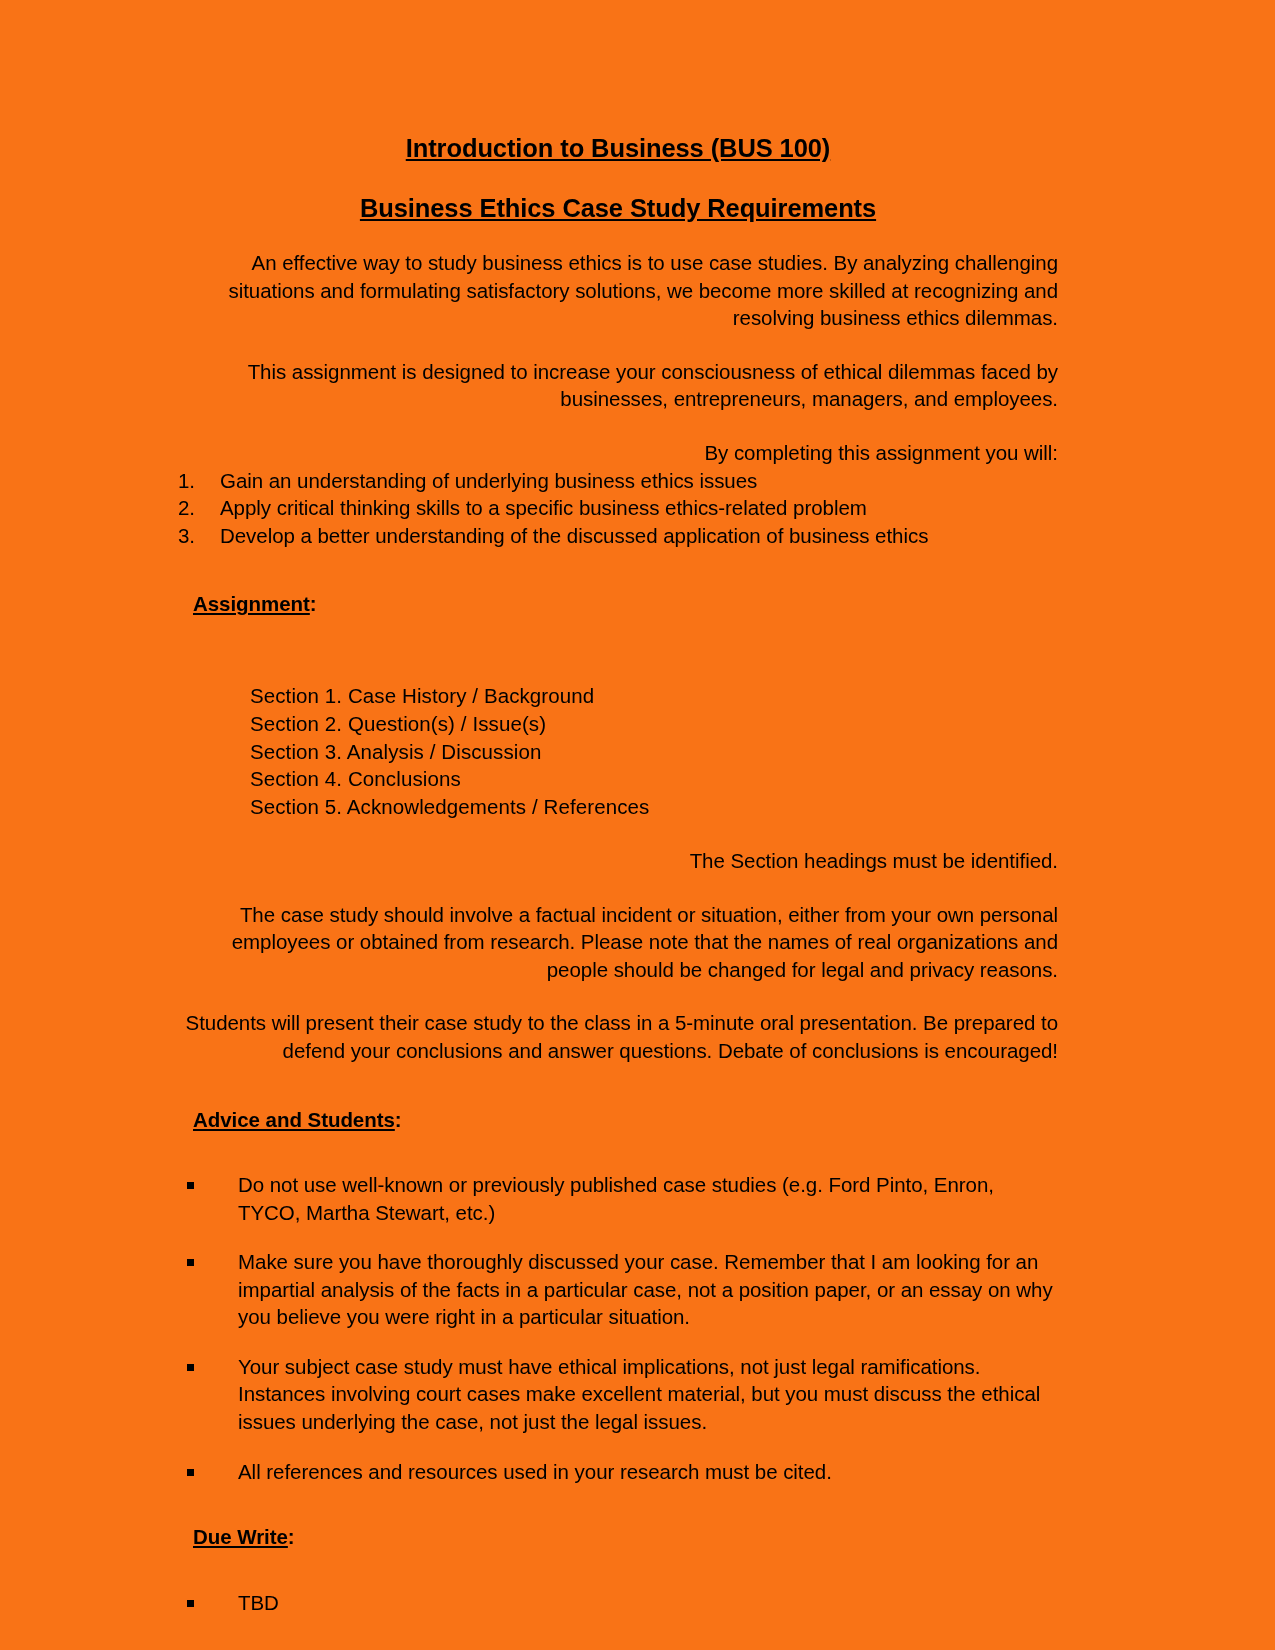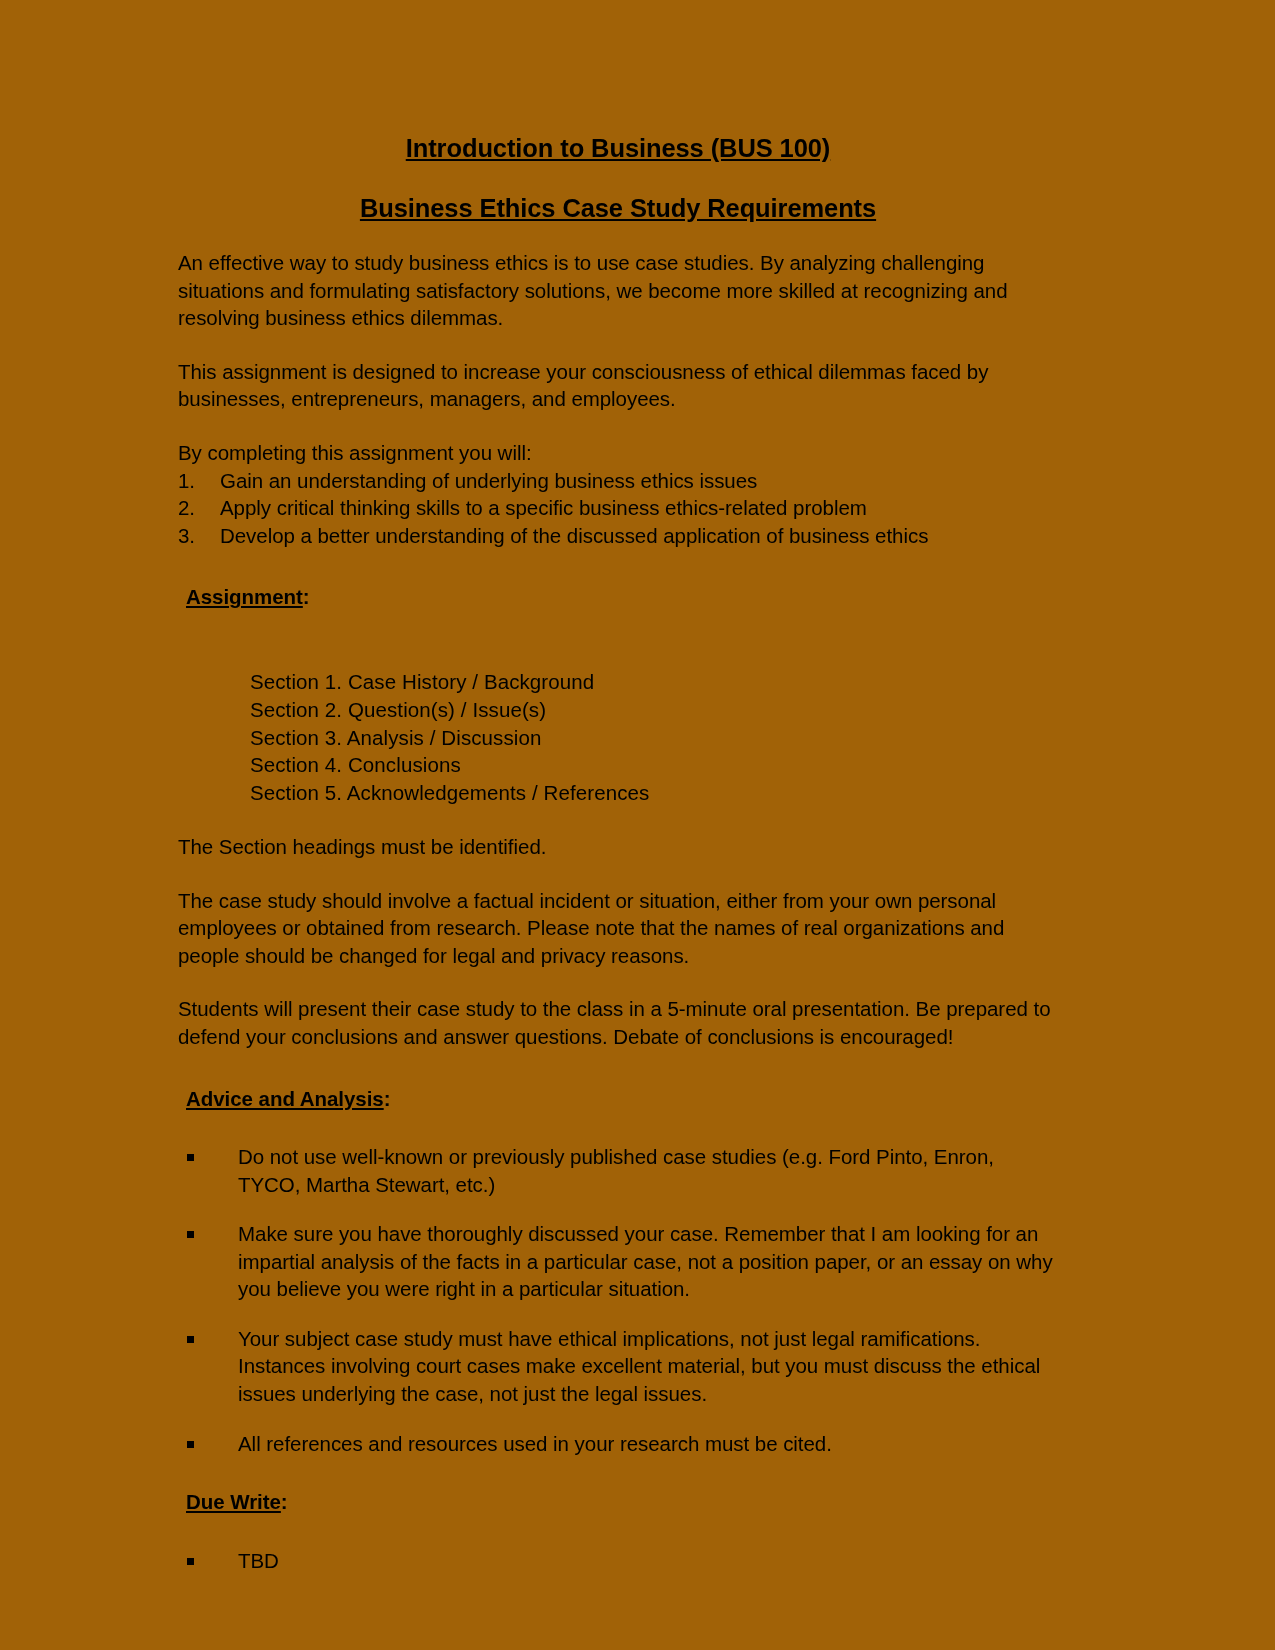--- a/index.html
+++ b/index.html
@@ -9,21 +9,21 @@
     background: #ffffff;
   }
   body {
     font-family: "Liberation Sans", sans-serif;
     color: #000000;
   }
   .page {
     position: relative;
     width: 1275px;
     height: 1650px;
-    background: #a16207;
+    background: #f97316;
     box-sizing: border-box;
     overflow: hidden;
   }
   .content {
     position: absolute;
     left: 178px;
     top: 133px;
     width: 880px;
   }
   
@@ -39,21 +39,21 @@
   .doc-title span {
     text-decoration: underline;
     text-underline-offset: 2px;
   }
   .title-gap { height: 30px; }
 
   
   .para {
     font-size: 20.5px;
     line-height: 1.345;
-    text-align: left;
+    text-align: right;
     margin: 0;
     letter-spacing: -0.05px;
   }
   .spacer-para { height: 26px; }
   .spacer-small { height: 23px; }
 
   
   .num-list {
     margin: 0;
     padding: 0;
@@ -70,21 +70,21 @@
     position: absolute;
     left: 0;
     top: 0;
   }
 
   
   .heading {
     font-size: 20.5px;
     font-weight: bold;
     line-height: 1.345;
-    margin: 8px;
+    margin: 15px;
     letter-spacing: -0.05px;
   }
   .heading .u {
     text-decoration: underline;
     text-underline-offset: 2px;
   }
 
   
   .section-list {
     margin: 0;
@@ -175,21 +175,21 @@
     <div class="spacer-para"></div>
 
     <p class="para">The case study should involve a factual incident or situation, either from your own personal employees or obtained from research. Please note that the names of real organizations and people should be changed for legal and privacy reasons.</p>
 
     <div class="spacer-para"></div>
 
     <p class="para">Students will present their case study to the class in a 5-minute oral presentation. Be prepared to defend your conclusions and answer questions. Debate of conclusions is encouraged!</p>
 
     <div class="spacer-para"></div>
 
-    <p class="heading"><span class="u">Advice and Analysis</span><span>:</span></p>
+    <p class="heading"><span class="u">Advice and Students</span><span>:</span></p>
 
     <div class="spacer-small"></div>
 
     <ul class="bullet-list">
       <li><span class="sq"></span><span>Do not use well-known or previously published case studies (e.g. Ford Pinto, Enron, TYCO, Martha Stewart, etc.)</span></li>
       <li><span class="sq"></span><span>Make sure you have thoroughly discussed your case. Remember that I am looking for an impartial analysis of the facts in a particular case, not a position paper, or an essay on why you believe you were right in a particular situation.</span></li>
       <li><span class="sq"></span><span>Your subject case study must have ethical implications, not just legal ramifications. Instances involving court cases make excellent material, but you must discuss the ethical issues underlying the case, not just the legal issues.</span></li>
       <li><span class="sq"></span><span>All references and resources used in your research must be cited.</span></li>
     </ul>
 

